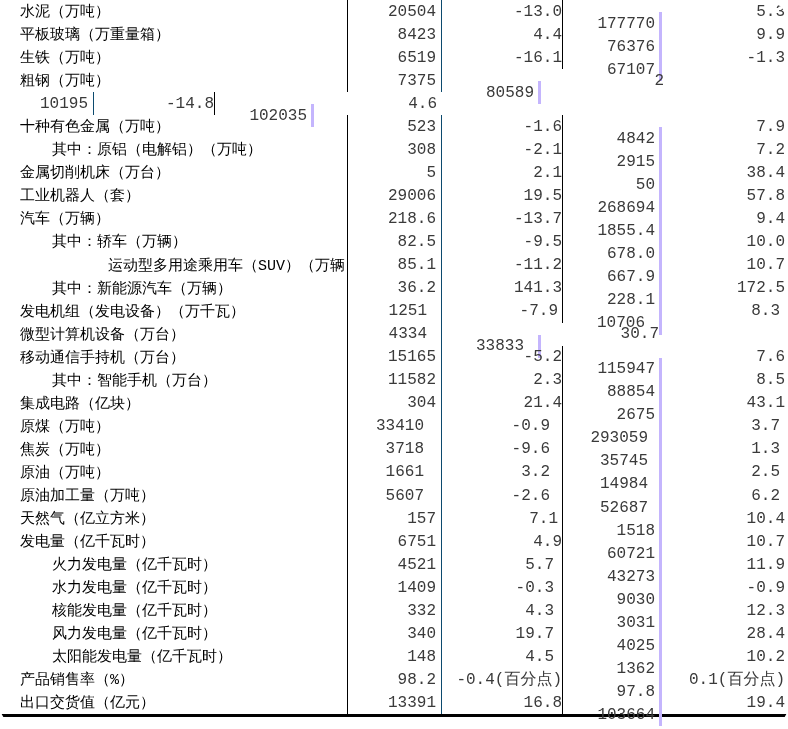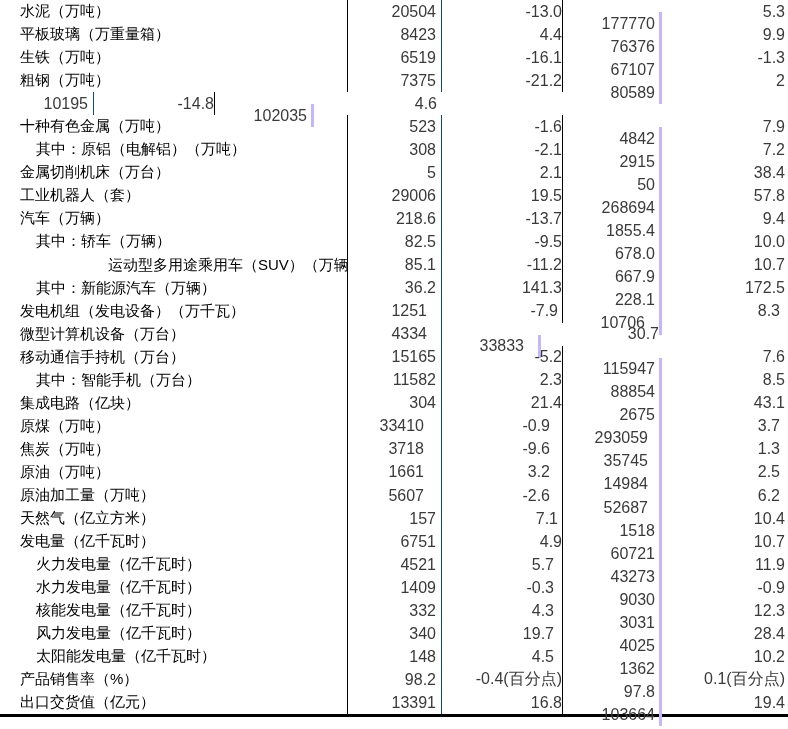--- a/index.html
+++ b/index.html
@@ -2,22 +2,23 @@
 <html><head>
 <meta charset="utf-8">
 <style>
   html, body { margin: 0; padding: 0; background: #ffffff; }
   .screen {
     position: relative;
     width: 788px;
     height: 729px;
     background: #ffffff;
     overflow: hidden;
-    font-family: Liberation Sans, sans-serif;
+    font-family: Liberation Mono, monospace;
     color: #000000;
+    border-radius: 24px;
   }
   .tbl {
     position: absolute;
     top: 0;
     left: 0;
     width: 788px;
     border-bottom: 3px solid #000000;
   }
   .row {
     display: flex;
@@ -32,21 +33,21 @@
     overflow: hidden;
   }
   .name {
     width: 348px;
     border-right: 1px solid #000000;
     font-size: 15px;
     color: #000000;
     justify-content: flex-start;
   }
   .ind0 { padding-left: 20px; }
-  .ind1 { padding-left: 36px; }
+  .ind1 { padding-left: 52px; }
   .ind2 { padding-left: 108px; }
   .num {
     font-size: 16px;
     color: #3a3a3a;
     justify-content: flex-end;
   }
   .c1 { width: 94px;  border-right: 1px solid #0c4a6e; padding-right: 5px; }
   .c2 { width: 121px; border-right: 1px solid #000000; }
   .c3 { width: 99px;  border-right: 3px solid #c4b5fd; padding-right: 4px; margin-top: 12px; }
   .c4 { width: 126px; padding-right: 3px; }
@@ -99,23 +100,20 @@
         </div>
         <div class="cell num c4">
           <span>-1.3</span>
         </div>
       </div>
       <div class="row">
         <div class="cell name ind0">粗钢（万吨）</div>
         <div class="cell num c1">
           <span>7375</span>
         </div>
-        <div class="cell num c2">
-          <span>-21.2</span>
-        </div>
         <div class="cell num c3">
           <span>80589</span>
         </div>
         <div class="cell num c4">
           <span>2</span>
         </div>
       </div>
       <div class="row">
         <div class="cell num c1">
           <span>10195</span>

